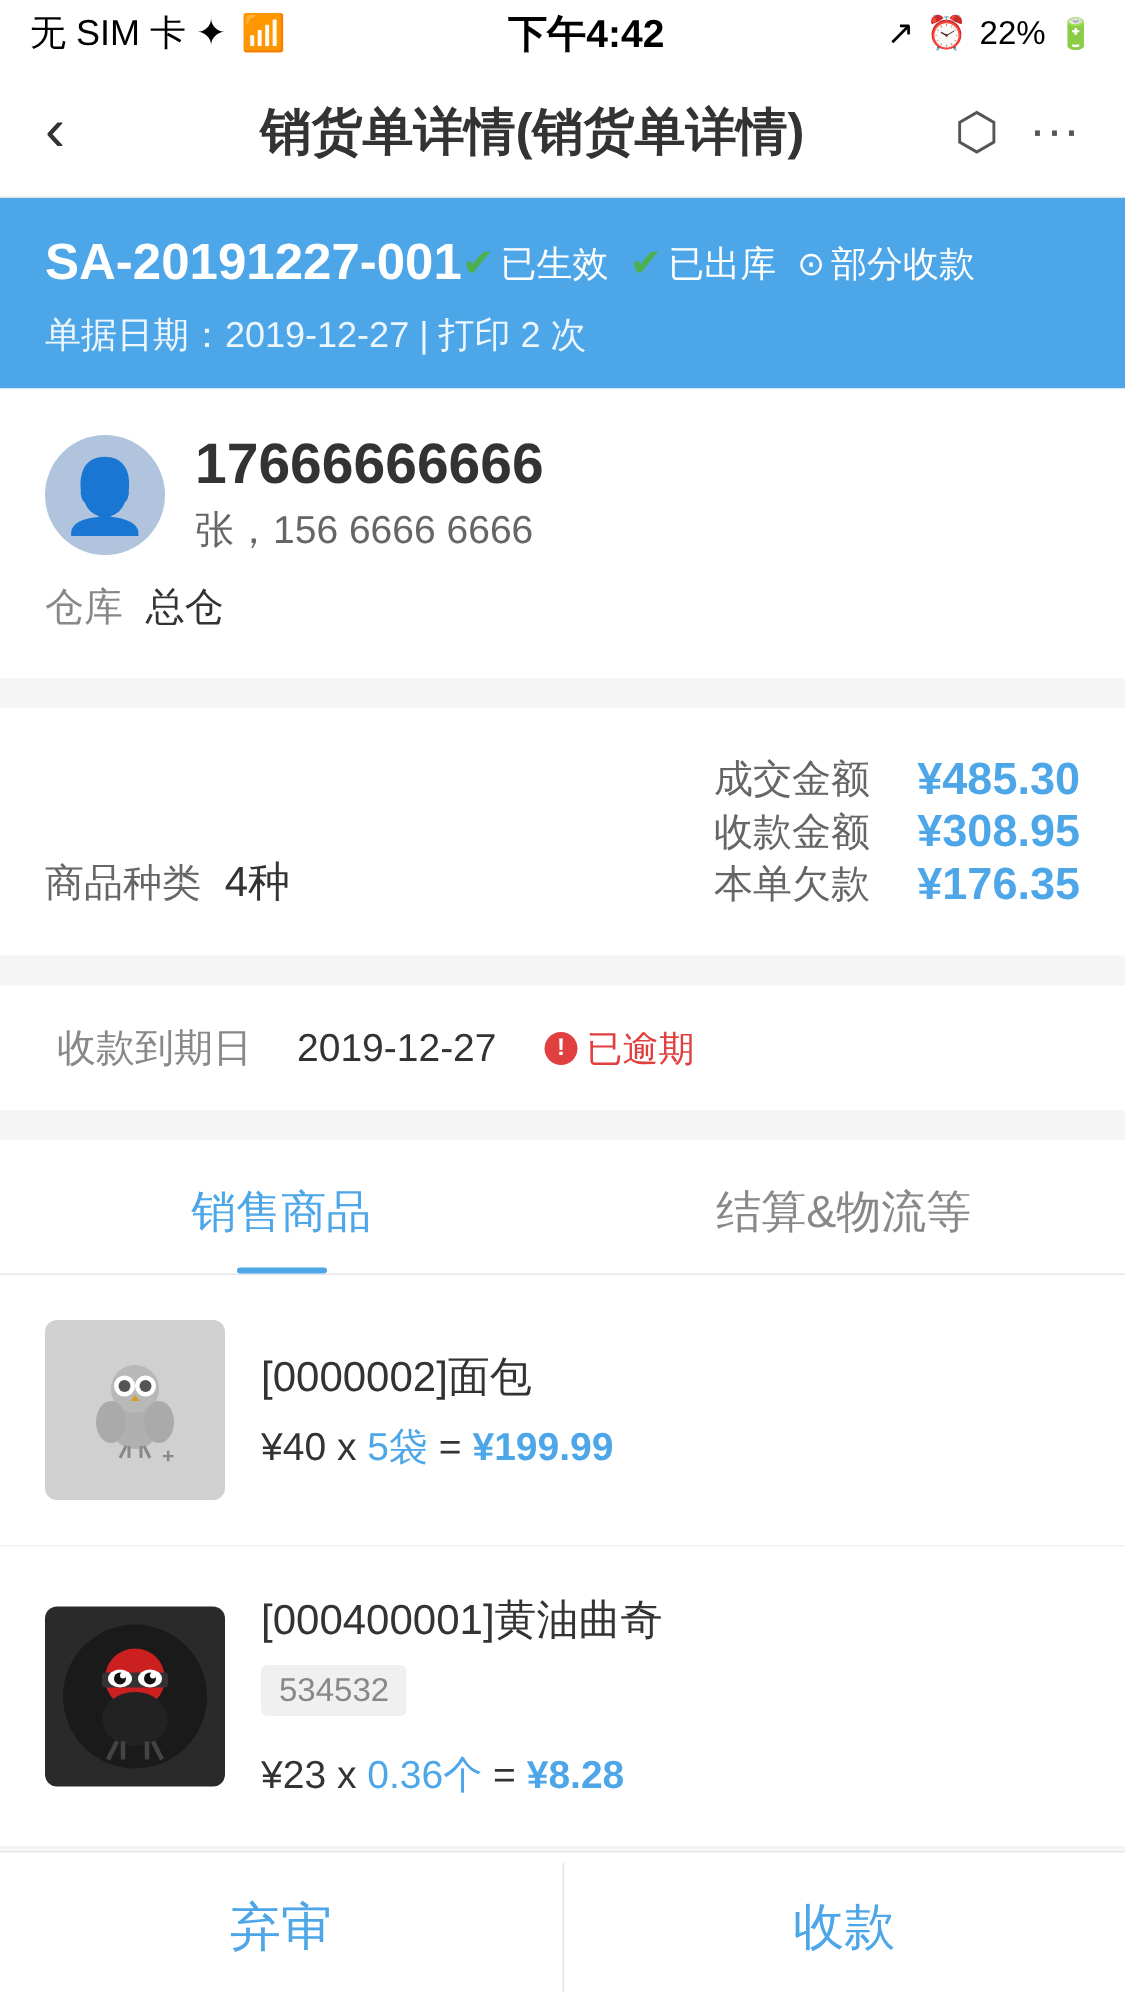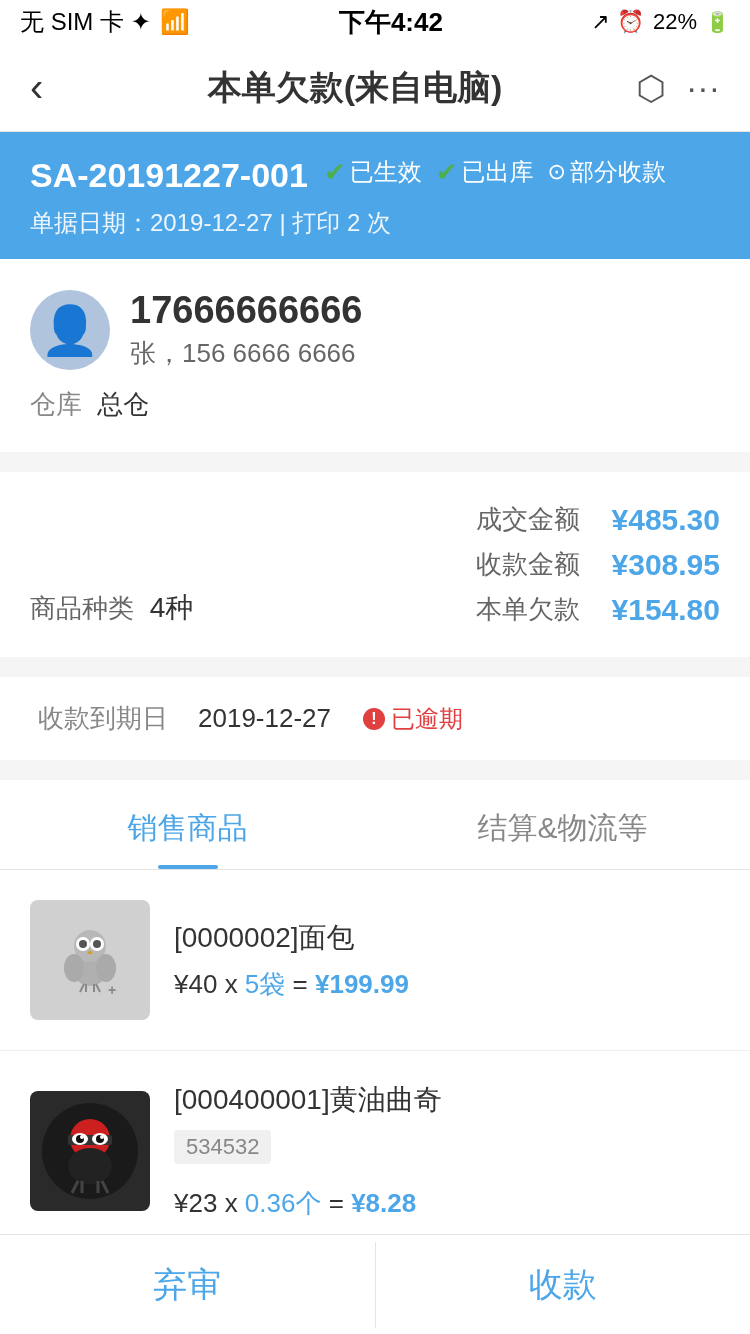--- a/index.html
+++ b/index.html
@@ -63,22 +63,21 @@
     }
 
     
     .order-banner {
       background: #4da6e8;
       padding: 24px 30px 20px;
       color: #fff;
     }
     .order-banner-top {
       display: flex;
-      align-items: flex-start;
-      gap: 16px;
+      align-items: center;
       margin-bottom: 12px;
     }
     .order-id {
       font-size: 34px;
       font-weight: 700;
     }
     .status-badges {
       display: flex;
       gap: 14px;
       align-items: center;
@@ -158,21 +157,20 @@
     }
     .product-types-value {
       font-size: 28px;
       color: #333;
       font-weight: 500;
       margin-left: 8px;
     }
     .amounts-right {
       display: flex;
       flex-direction: column;
-      gap: 10px;
       align-items: flex-end;
     }
     .amount-row {
       display: flex;
       justify-content: flex-end;
       gap: 20px;
       align-items: center;
     }
     .amount-label {
       font-size: 26px;
@@ -366,21 +364,21 @@
   <div class="status-right">
     <span>↗</span>
     <span>⏰</span>
     <span>22%</span>
     <span style="font-size:20px;">🔋</span>
   </div>
 </div>
 
 <div class="nav-bar">
   <div class="nav-back">‹</div>
-  <div class="nav-title">本单欠款(来自电脑)</div>
+  <div class="nav-title">销货单详情(销货单详情)</div>
   <div class="nav-right">
     <span class="nav-icon">⬡</span>
     <span class="nav-icon">···</span>
   </div>
 </div>
 
 <div class="order-banner">
   <div class="order-banner-top">
     <span class="order-id">SA-20191227-001</span>
     <div class="status-badges">
@@ -428,21 +426,21 @@
     <div class="amount-row">
       <span class="amount-label">成交金额</span>
       <span class="amount-value">¥485.30</span>
     </div>
     <div class="amount-row">
       <span class="amount-label">收款金额</span>
       <span class="amount-value">¥308.95</span>
     </div>
     <div class="amount-row">
       <span class="amount-label">本单欠款</span>
-      <span class="amount-value">¥154.80</span>
+      <span class="amount-value">¥176.35</span>
     </div>
   </div>
 </div>
 
 <div class="due-section">
   <span class="due-label">收款到期日</span>
   <span class="due-date">2019-12-27</span>
   <div class="overdue-badge">
     <div class="overdue-dot">!</div>
     <span>已逾期</span>

